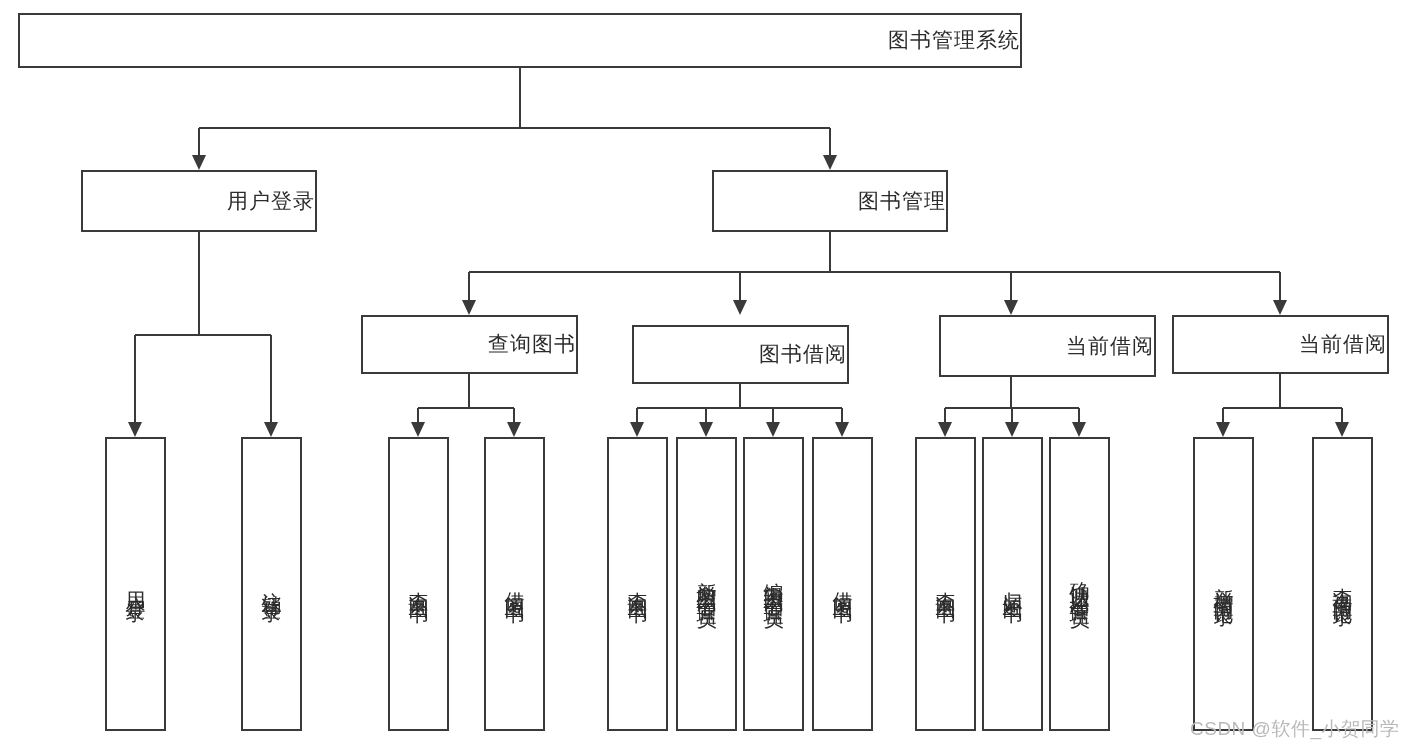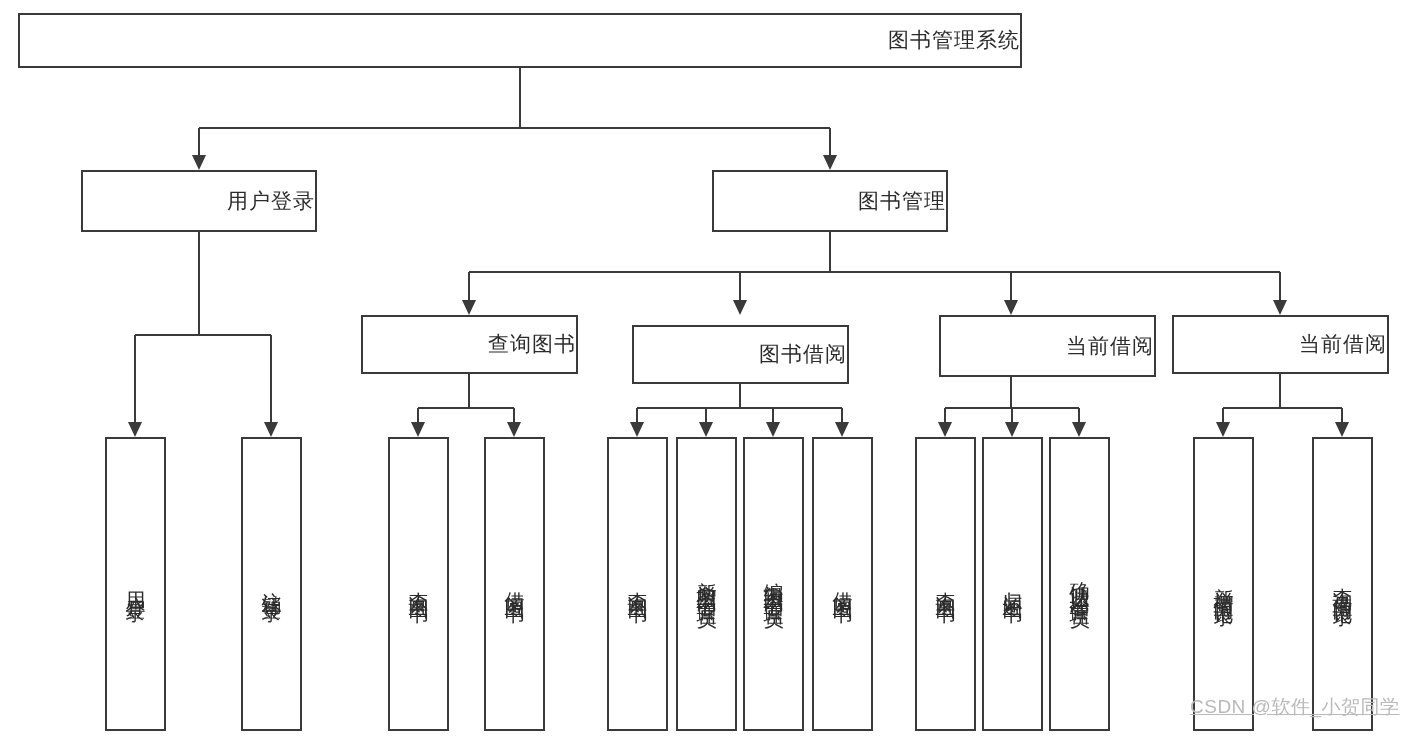--- a/index.html
+++ b/index.html
@@ -186,14 +186,14 @@
       <div class="node vert" style="left: 1049px; top: 437px; width: 61px; height: 294px;">
         <span class="txt">确认归还（管理员）</span>
       </div>
       <div class="node vert" style="left: 1193px; top: 437px; width: 61px; height: 294px;">
         <span class="txt">新增借阅记录</span>
       </div>
       <div class="node vert" style="left: 1312px; top: 437px; width: 61px; height: 294px;">
         <span class="txt">查询借阅记录</span>
       </div>
     </div>
-  <div id="watermark" style="left: 1190px; top: 694px; text-decoration: underline;">CSDN @软件_小贺同学</div>
+  <div id="watermark" style="left: 1190px; top: 716px;">CSDN @软件_小贺同学</div>
 </div>
 
 </body></html>

